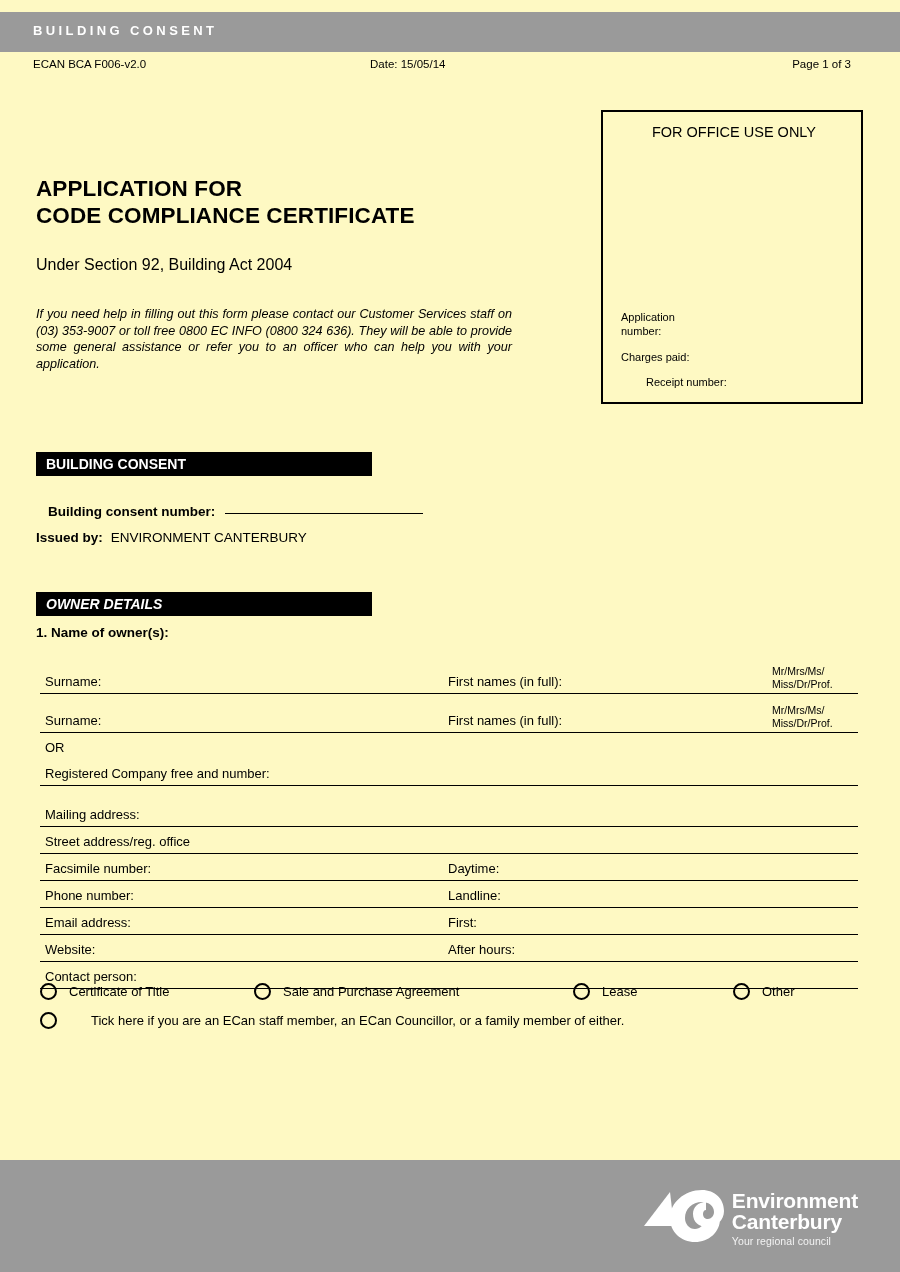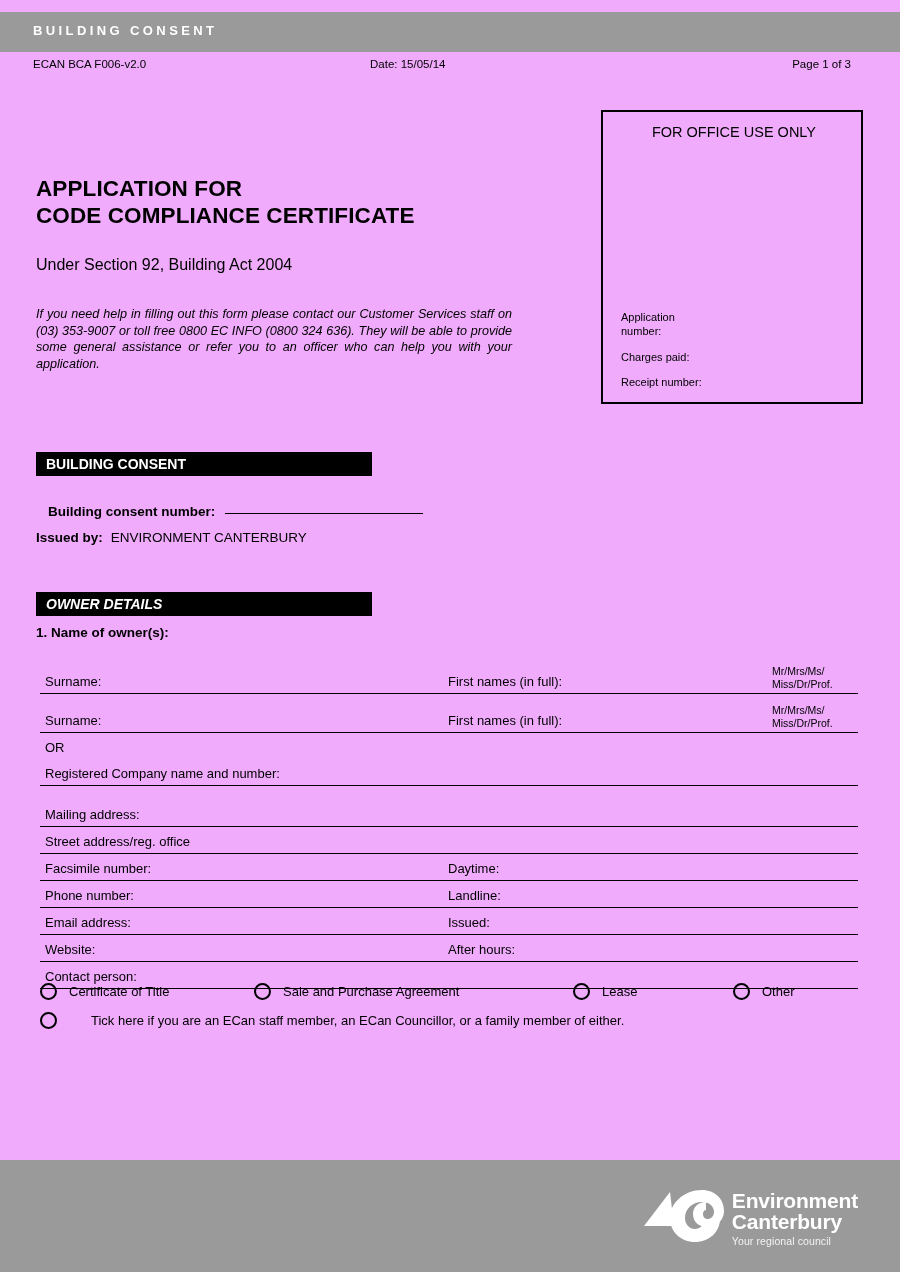--- a/index.html
+++ b/index.html
@@ -8,21 +8,21 @@
     background: #ffffff;
   }
   body {
     font-family: "Liberation Sans", sans-serif;
     color: #000000;
   }
   .page {
     position: relative;
     width: 900px;
     height: 1272px;
-    background: #f0abfc;
+    background: #fef9c3;
     overflow: hidden;
   }
 
   
   .top-band {
     position: absolute;
     left: 0; top: 12px;
     width: 900px; height: 40px;
     background: #9a9a9a;
   }
@@ -72,21 +72,21 @@
   .office-fields {
     position: absolute;
     left: 18px; bottom: 12px;
     width: 226px;
   }
   .office-field {
     font-size: 11px;
     margin-bottom: 12px;
     line-height: 1.25;
   }
-  .office-field:last-child { margin-bottom: 0; }
+  .office-field:last-child { margin-bottom: 0; margin-left: 25px; }
 
   
   .title-block {
     position: absolute;
     left: 36px; top: 175px;
     width: 530px;
   }
   .doc-title {
     font-size: 22.5px;
     font-weight: bold;
@@ -308,21 +308,21 @@
       <span class="fcell c1">Surname:</span>
       <span class="fcell c2">First names (in full):</span>
       <span class="fcell title-cell">Mr/Mrs/Ms/<br>Miss/Dr/Prof.</span>
     </div>
 
     <div class="frow noline">
       <span class="fcell c1">OR</span>
     </div>
 
     <div class="frow">
-      <span class="fcell c1">Registered Company name and number:</span>
+      <span class="fcell c1">Registered Company free and number:</span>
     </div>
 
     <div class="spacer-row"></div>
 
     <div class="frow">
       <span class="fcell c1">Mailing address:</span>
     </div>
 
     <div class="frow">
       <span class="fcell c1">Street address/reg. office</span>
@@ -333,21 +333,21 @@
       <span class="fcell c2">Daytime:</span>
     </div>
 
     <div class="frow">
       <span class="fcell c1">Phone number:</span>
       <span class="fcell c2">Landline:</span>
     </div>
 
     <div class="frow">
       <span class="fcell c1">Email address:</span>
-      <span class="fcell c2">Issued:</span>
+      <span class="fcell c2">First:</span>
     </div>
 
     <div class="frow">
       <span class="fcell c1">Website:</span>
       <span class="fcell c2">After hours:</span>
     </div>
 
     <div class="frow">
       <span class="fcell c1">Contact person:</span>
     </div>

